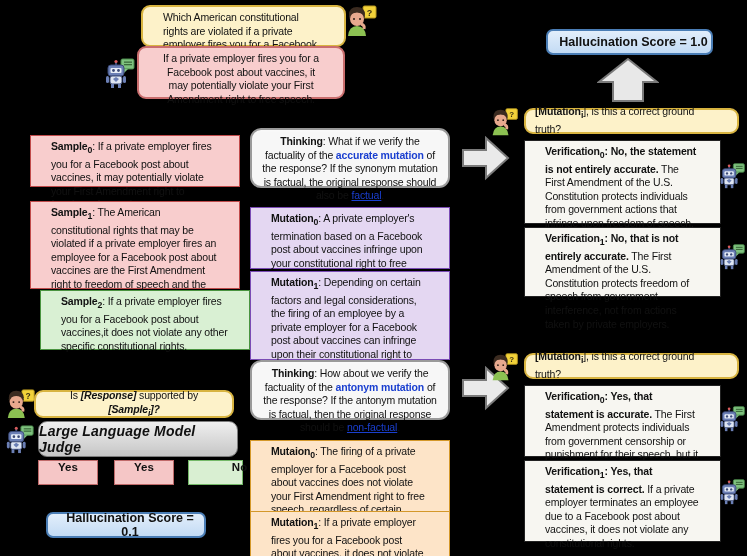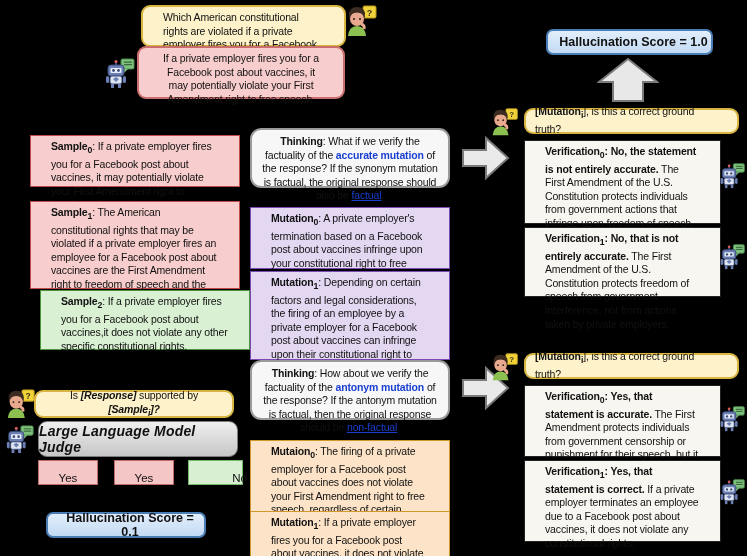--- a/index.html
+++ b/index.html
@@ -26,21 +26,21 @@
            text-align:center;font-weight:bold;font-size:12.5px;color:#111;
            display:flex;align-items:center;justify-content:center;
            background-image:linear-gradient(180deg,#e2eefb 0%,#c3dbf4 100%);padding-left:8px;}
   .c-judge{background:linear-gradient(180deg,#efefef 0%,#c6c6c6 100%);
            border:1.5px solid #7d7d7d;border-radius:9px;
            display:flex;align-items:center;justify-content:center;
            font-weight:bold;font-size:14px;letter-spacing:.2px;}
   .c-ans-yes{background:#f5c6c6;border:1.5px solid #c06a6a;}
   .c-ans-no{background:#d9efd2;border:1.5px solid #74b968;padding-left:48px;}
   .ansbtn{position:absolute;box-sizing:border-box;display:flex;
-          align-items:flex-end;justify-content:center;font-size:11.5px;}
+          align-items:flex-start;justify-content:center;font-size:11.5px;font-weight:bold;}
 
   .blue{color:#1a3fd0;font-weight:bold;}
   .blue-plain{color:#1a3fd0;font-weight:normal;text-decoration:underline;}
   .center{text-align:center;}
 
   .qtext{font-size:10.5px;line-height:14px;}
   .qtext i{font-style:italic;font-weight:bold;}
 
   svg.ic{position:absolute;}
 </style>

